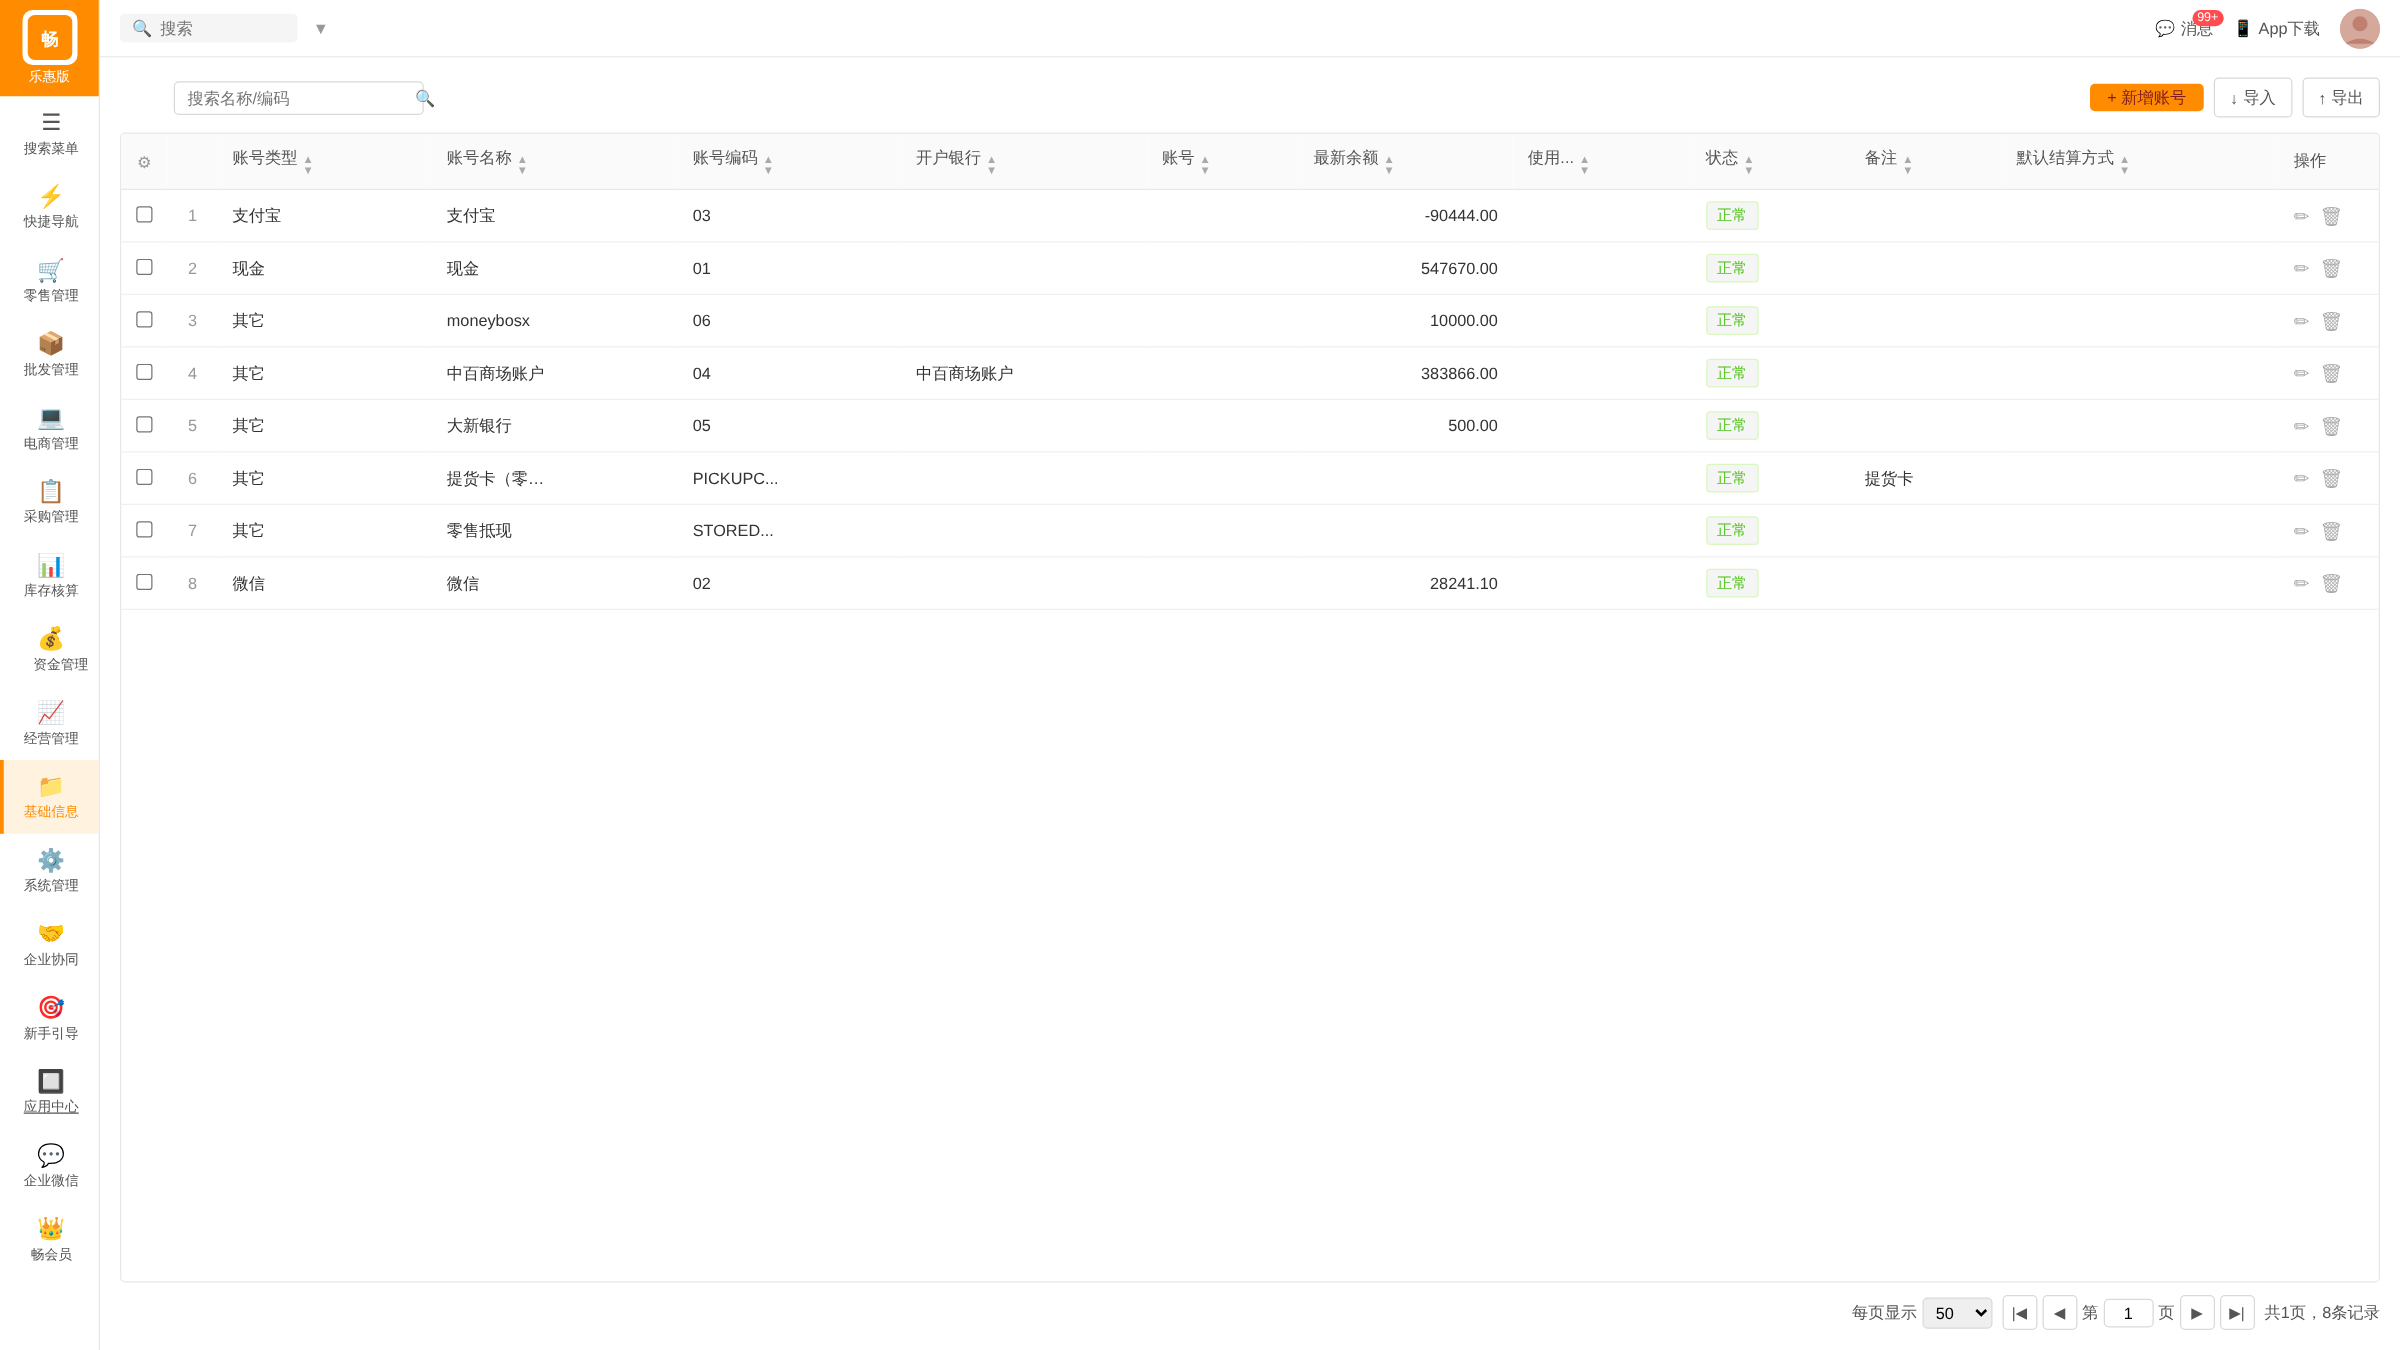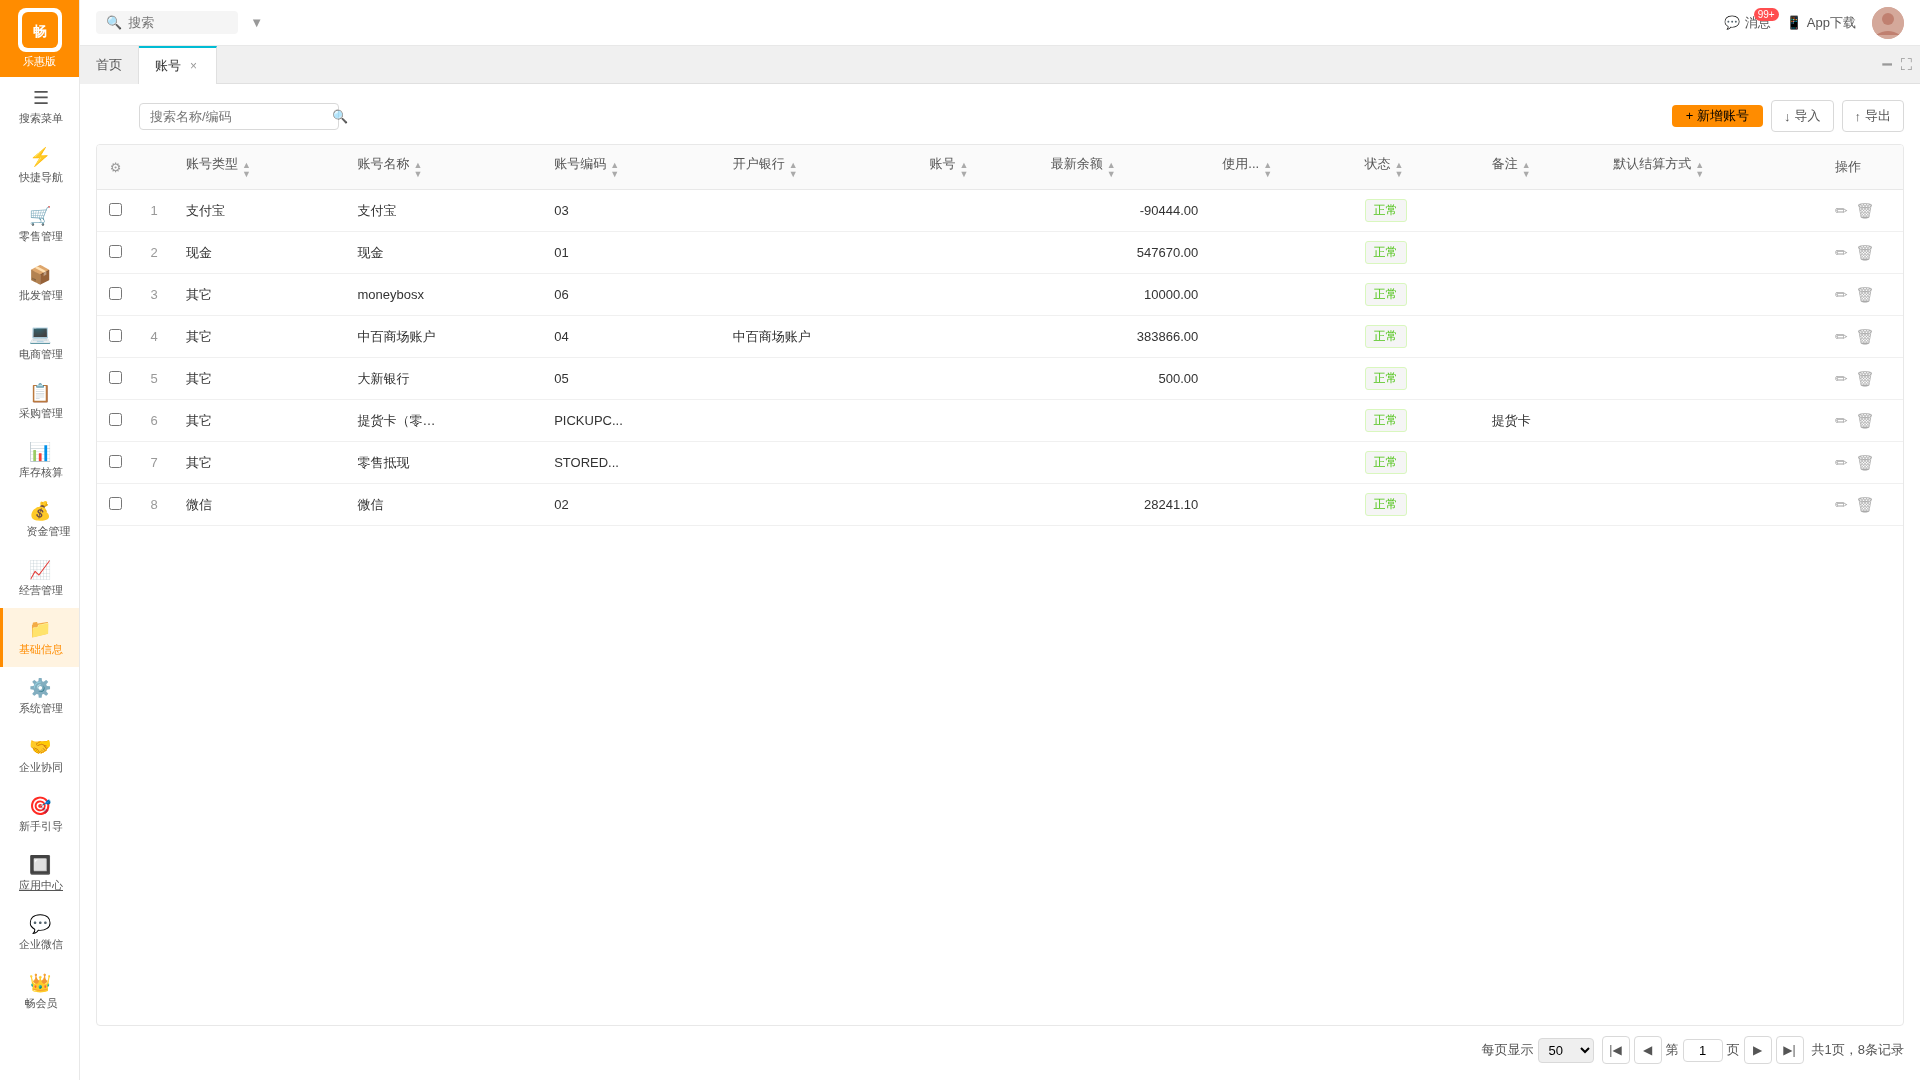--- a/index.html
+++ b/index.html
@@ -228,21 +228,21 @@
       font-size: 13px;
       flex: 1;
     }
     .toolbar-right {
       display: flex;
       align-items: center;
       gap: 8px;
     }
     .btn-primary {
       background: #ff8c00;
-      color: #000000;
+      color: #7f1d1d;
       border: none;
       border-radius: 4px;
       padding: 2px 14px;
       cursor: pointer;
       font-size: 13px;
       display: flex;
       align-items: center;
       gap: 4px;
     }
     .btn-default {
@@ -478,33 +478,20 @@
       <div class="avatar">
         <svg width="32" height="32" viewBox="0 0 32 32">
           <rect width="32" height="32" rx="16" fill="#d4a89a"></rect>
           <circle cx="16" cy="12" r="6" fill="#c08070"></circle>
           <path d="M4 28 Q16 20 28 28" fill="#c08070"></path>
         </svg>
       </div>
     </div>
   </div>
 
-  <div class="tab-bar" style="background:#f0f0f0;">
-    <div class="tab-item" style="background:#f0f0f0;">
-      <span>首页</span>
-    </div>
-    <div class="tab-item active" style="background:#fff;border-bottom:none;border-top:2px solid #00bcd4;">
-      <span>账号</span>
-      <span class="tab-close">×</span>
-    </div>
-    <div class="tab-bar-actions">
-      <span style="cursor:pointer;color:#999;font-size:16px;">🗕</span>
-      <span style="cursor:pointer;color:#999;font-size:16px;">⛶</span>
-    </div>
-  </div>
 
   <div class="content">
 
     <div class="toolbar">
       <div class="toolbar-left">
         <div class="search-input-wrap">
           <input type="text" style="font-size: 13px; color: rgb(153, 153, 153);" placeholder="搜索名称/编码">
           <span style="cursor:pointer;color:#aaa;">🔍</span>
         </div>
       </div>

